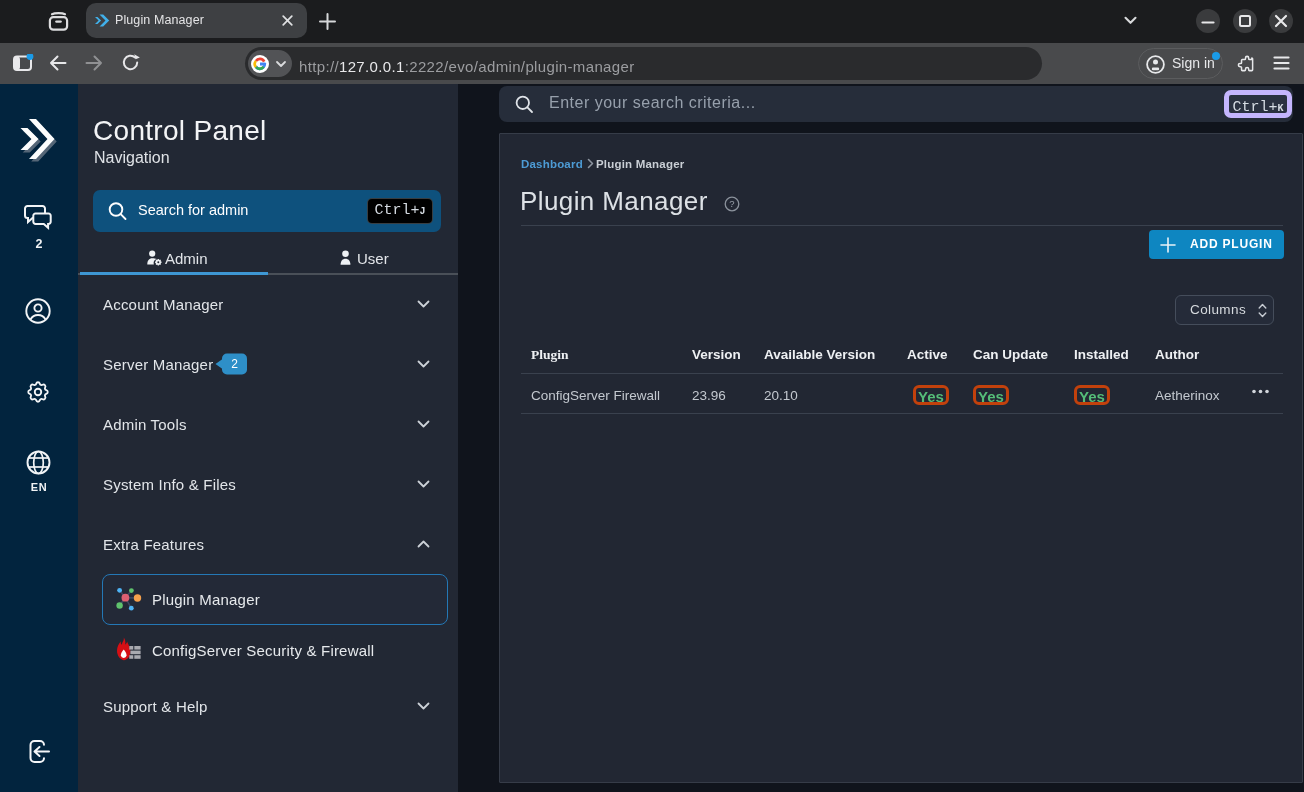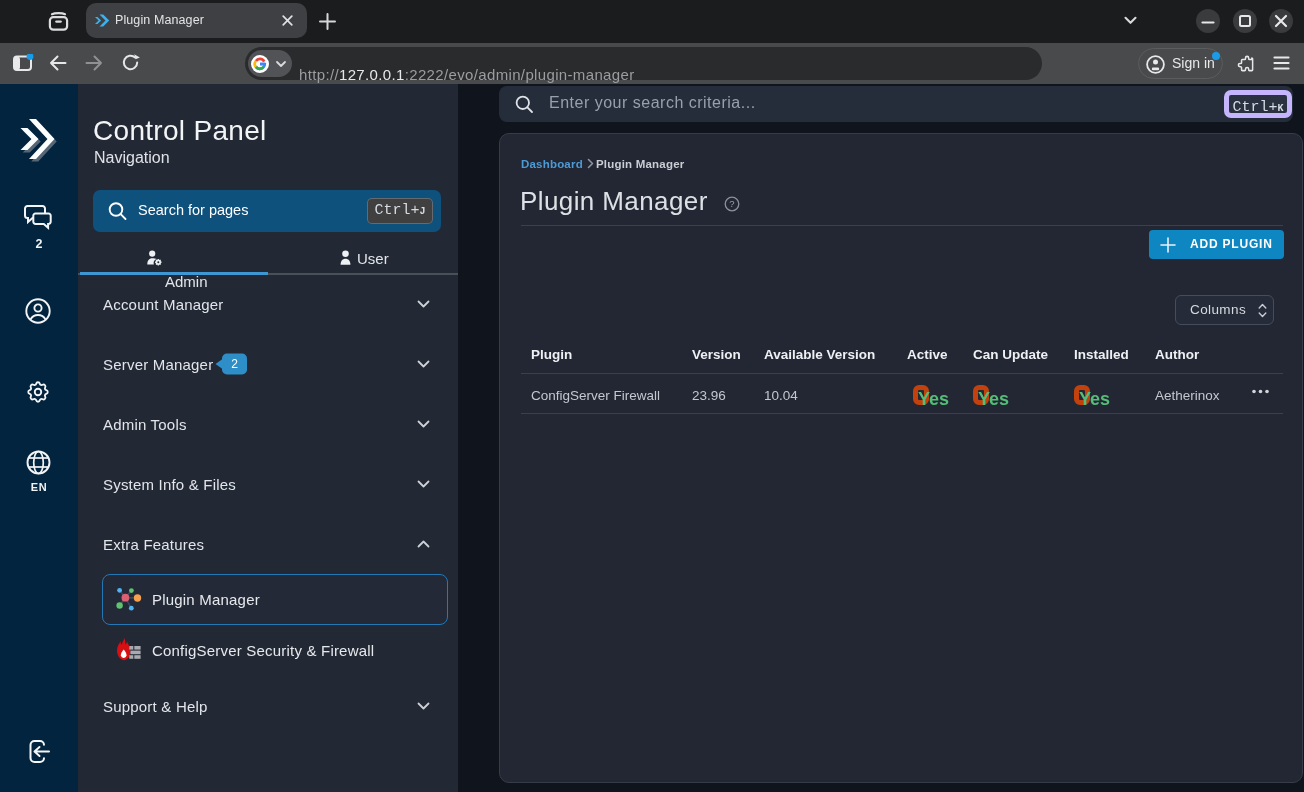--- a/index.html
+++ b/index.html
@@ -8,60 +8,60 @@
   #root { position:relative; width:1304px; height:792px; }
   .abs { position:absolute; }
   svg { display:block; }
   
   #tabstrip { position:absolute; left:0; top:0; width:1304px; height:43px; background:#1b1c1e; }
   #tab { position:absolute; left:86px; top:3px; width:221px; height:35px; background:#3e4043; border-radius:10px; }
   #tabtitle { position:absolute; left:29px; top:10px; font-size:12.5px; color:#e4e4e6; letter-spacing:0.1px; }
   #toolbar { position:absolute; left:0; top:43px; width:1304px; height:41px; background:#494a4c; }
   #omnibox { position:absolute; left:245px; top:4px; width:797px; height:33px; background:#2a2b2d; border-radius:17px; }
   #chip { position:absolute; left:3px; top:3px; width:44px; height:27px; background:#525356; border-radius:14px; }
-  #urltext { position:absolute; left:54px; top:19px; font-size:15px; color:#9c9da0; white-space:nowrap; letter-spacing:0.35px; }
+  #urltext { position:absolute; left:54px; top:11px; font-size:15px; color:#9c9da0; white-space:nowrap; letter-spacing:0.35px; }
   #urltext b { color:#e8e8ea; font-weight:normal; }
   #signin { position:absolute; left:1138px; top:5px; width:85px; height:31px; border:1px solid #5b5c5e; border-radius:16px; }
   #signin span { position:absolute; left:33px; top:6px; font-size:14px; color:#e7e8ea; }
   
   #page { position:absolute; left:0; top:84px; width:1304px; height:708px; background:#10141c; }
   #rail { position:absolute; left:0; top:0; width:78px; height:708px; background:#02243e; }
   #panel { position:absolute; left:78px; top:0; width:380px; height:708px; background:#222834; color:#e6e9ed; }
   .railtxt { position:absolute; color:#f0f2f4; font-weight:bold; text-align:center; width:78px; }
   
   #cptitle { position:absolute; left:15px; top:31px; font-size:28px; font-weight:400; color:#f3f4f6; letter-spacing:0.3px; }
   #navsub { position:absolute; left:16px; top:65px; font-size:16px; color:#dfe2e6; }
   #navsearch { position:absolute; left:15px; top:106px; width:348px; height:42px; background:#0e517d; border-radius:7px; }
   #navsearch .lbl { position:absolute; left:45px; top:12px; font-size:14.5px; color:#fdfdfe; }
   .kbd { font-family:"Liberation Mono", monospace; color:#d6dce3; }
-  #kbdj { position:absolute; left:274px; top:8px; width:66px; height:26px; background:#404040; border:1px solid rgba(185,205,220,0.3); border-radius:5px; text-align:center; line-height:24px; font-size:15px; }
+  #kbdj { position:absolute; left:274px; top:8px; width:66px; height:26px; background:#000000; border:1px solid rgba(185,205,220,0.3); border-radius:5px; text-align:center; line-height:24px; font-size:15px; }
   .kbd small { font-size:10px; font-weight:bold; }
   #tabline  { position:absolute; left:0px; top:189px; width:380px; height:2px; background:#4a5058; }
   #tabline2 { position:absolute; left:2px; top:188px; width:188px; height:3px; background:#3e97d3; }
   .navrow { position:absolute; left:25px; font-size:15px; color:#e2e5e9; letter-spacing:0.2px; }
   .chev { position:absolute; left:339px; }
   
   #selitem { position:absolute; left:24px; top:490px; width:346px; height:51px; border:1px solid #2478b6; border-radius:8px; background:#232937; }
   .navitem { position:absolute; left:74px; font-size:15px; color:#e6e9ec; letter-spacing:0.2px; }
   
   #main { position:absolute; left:478px; top:0; width:846px; height:708px; }
   #msearch { position:absolute; left:21px; top:2px; width:794px; height:36px; background:#262d3a; border-radius:8px; }
   #msearch .ph { position:absolute; left:50px; top:8px; font-size:16px; color:#97a0ac; letter-spacing:0.5px; }
   #kbdk { position:absolute; left:725px; top:4px; width:68px; height:28px; background:#2a3140; border:5px solid #c4b5fd; border-radius:7px; text-align:center; line-height:26px; font-size:15px; }
-  #card { position:absolute; left:21px; top:49px; width:804px; height:650px; background:#222733; border:1px solid #363c48; border-radius:10px;padding-left:44px; }
+  #card { position:absolute; left:21px; top:49px; width:804px; height:650px; background:#222733; border:1px solid #363c48; border-radius:1px;padding-left:44px; }
   #h1 { position:absolute; left:20px; top:52px; font-size:26px; font-weight:400; color:#dde1e6; letter-spacing:0.4px; }
   #hr1 { position:absolute; left:21px; top:91px; width:762px; height:1px; background:#3a414e; }
   #addbtn { position:absolute; left:649px; top:96px; width:135px; height:29px; background:#0e86c1; border-radius:4px; color:#fff; font-size:12px; letter-spacing:0.8px; line-height:29px; font-weight:bold; }
   #colsel { position:absolute; left:675px; top:161px; width:99px; height:30px; background:#252b39; border:1px solid #454d5b; border-radius:6px; color:#d6dade; font-size:13.5px; }
   
   .th { position:absolute; top:213px; font-size:13.5px; font-weight:bold; color:#eef0f3; }
   .td { position:absolute; top:254px; font-size:13.5px; color:#c3c8cf; }
   #thr1 { position:absolute; left:21px; top:239px; width:762px; height:1px; background:#3a414e; }
   #thr2 { position:absolute; left:21px; top:279px; width:762px; height:1px; background:#3a414e; }
-  .pill { position:absolute; top:251px; width:16px; height:20px; border:5px solid #c2410c; border-radius:6px; color:#55bd78; font-size:18px; font-weight:bold; text-align:center; line-height:18px; }
+  .pill { position:absolute; top:251px; width:36px; height:20px; border:3px solid #c2410c; border-radius:6px; color:#55bd78; font-size:15px; font-weight:bold; text-align:center; line-height:18px; }
 </style>
 </head>
 <body>
 <div id="root">
 
   <div id="tabstrip">
     <svg class="abs" style="left:48px;top:9px;" width="21" height="23" viewBox="0 0 21 23">
       <path d="M4 5.2 C6.6 3.8, 14.4 3.8, 17 5.2" fill="none" stroke="#dddddf" stroke-width="2.2" stroke-linecap="round"></path>
       <rect x="1.9" y="8.2" width="17.2" height="12.4" rx="3.4" fill="none" stroke="#dddddf" stroke-width="2.2"></rect>
       <line x1="8.4" y1="12.6" x2="12.6" y2="12.6" stroke="#dddddf" stroke-width="2.4" stroke-linecap="round"></line>
@@ -179,38 +179,38 @@
       </svg>
     </div>
     <div id="panel">
       <div id="cptitle">Control Panel</div>
       <div id="navsub">Navigation</div>
       <div id="navsearch">
         <svg class="abs" style="left:15px;top:11px;" width="20" height="20" viewBox="0 0 20 20">
           <circle cx="8" cy="8.5" r="6.3" fill="none" stroke="#fdfdfe" stroke-width="1.9"></circle>
           <line x1="12.7" y1="13.2" x2="17.5" y2="18" stroke="#fdfdfe" stroke-width="1.9" stroke-linecap="round"></line>
         </svg>
-        <div class="lbl">Search for pages</div>
+        <div class="lbl">Search for admin</div>
         <div id="kbdj" class="kbd">Ctrl+<small>J</small></div>
       </div>
       <svg class="abs" style="left:69px;top:166px;" width="16" height="16" viewBox="0 0 16 16">
         <circle cx="5.2" cy="3.6" r="3.1" fill="#eef1f4"></circle>
         <path d="M5.2 8.3 c-3.1 0 -4.9 2.3 -4.9 6.2 h6.5 a4.6 4.6 0 0 1 2.9 -5.4 c-1.1 -0.55 -2.7 -0.8 -4.5 -0.8 z" fill="#eef1f4"></path>
         <g>
           <circle cx="11.3" cy="12.2" r="2.6" fill="#eef1f4"></circle>
           <g stroke="#eef1f4" stroke-width="1.3">
             <line x1="11.3" y1="8.9" x2="11.3" y2="15.5"></line>
             <line x1="8" y1="12.2" x2="14.6" y2="12.2"></line>
             <line x1="9" y1="9.9" x2="13.6" y2="14.5"></line>
             <line x1="13.6" y1="9.9" x2="9" y2="14.5"></line>
           </g>
           <circle cx="11.3" cy="12.2" r="1" fill="#222834"></circle>
         </g>
       </svg>
-      <span class="abs" style="left:87px;top:166px;font-size:15px;color:#e2e5e9;margin-top:23px;">Admin</span>
+      <span class="abs" style="left:87px;top:166px;font-size:15px;color:#e2e5e9;">Admin</span>
       <svg class="abs" style="left:262px;top:166px;" width="12" height="16" viewBox="0 0 12 16">
         <circle cx="5.5" cy="3.7" r="3.3" fill="#eef1f4"></circle>
         <path d="M0.6 14.7 c0 -4 2.1 -6 4.9 -6 s4.9 2 4.9 6 z" fill="#eef1f4"></path>
       </svg>
       <span class="abs" style="left:279px;top:166px;font-size:15px;color:#e2e5e9;">User</span>
       <div id="tabline"></div>
       <div id="tabline2"></div>
       <div class="navrow" style="top:212px;">Account Manager</div>
       <div class="navrow" style="top:272px;">Server Manager</div>
       <svg class="abs" style="left:136px;top:269px;" width="34" height="22" viewBox="0 0 34 22">
@@ -297,31 +297,31 @@
           </svg>
           <span class="abs" style="left:41px;top:0;">ADD PLUGIN</span>
         </div>
         <div id="colsel">
           <span style="position:absolute;left:14px;top:6px;letter-spacing:0.4px;">Columns</span>
           <svg class="abs" style="left:82px;top:7px;" width="9" height="15" viewBox="0 0 9 15">
             <path d="M1.2 5 L4.5 1.5 L7.8 5" fill="none" stroke="#c7ccd3" stroke-width="1.4" stroke-linecap="round" stroke-linejoin="round"></path>
             <path d="M1.2 10 L4.5 13.5 L7.8 10" fill="none" stroke="#c7ccd3" stroke-width="1.4" stroke-linecap="round" stroke-linejoin="round"></path>
           </svg>
         </div>
-        <div class="th" style="left:31px;">Plugin</div>
+        <div class="th" style="left:31px;font-family:Liberation Serif, serif;">Plugin</div>
         <div class="th" style="left:192px;">Version</div>
         <div class="th" style="left:264px;">Available Version</div>
         <div class="th" style="left:407px;">Active</div>
         <div class="th" style="left:473px;">Can Update</div>
         <div class="th" style="left:574px;">Installed</div>
         <div class="th" style="left:655px;">Author</div>
         <div id="thr1"></div>
         <div class="td" style="left:31px;">ConfigServer Firewall</div>
         <div class="td" style="left:192px;">23.96</div>
-        <div class="td" style="left:264px;">10.04</div>
+        <div class="td" style="left:264px;">20.10</div>
         <div class="pill" style="left:413px;">Yes</div>
         <div class="pill" style="left:473px;">Yes</div>
         <div class="pill" style="left:574px;">Yes</div>
         <div class="td" style="left:655px;">Aetherinox</div>
         <svg class="abs" style="left:748px;top:250px;" width="24" height="16" viewBox="0 0 24 16">
           <circle cx="6" cy="7.5" r="1.8" fill="#d2d6dc"></circle>
           <circle cx="12.5" cy="7.5" r="1.8" fill="#d2d6dc"></circle>
           <circle cx="19" cy="7.5" r="1.8" fill="#d2d6dc"></circle>
         </svg>
         <div id="thr2"></div>

